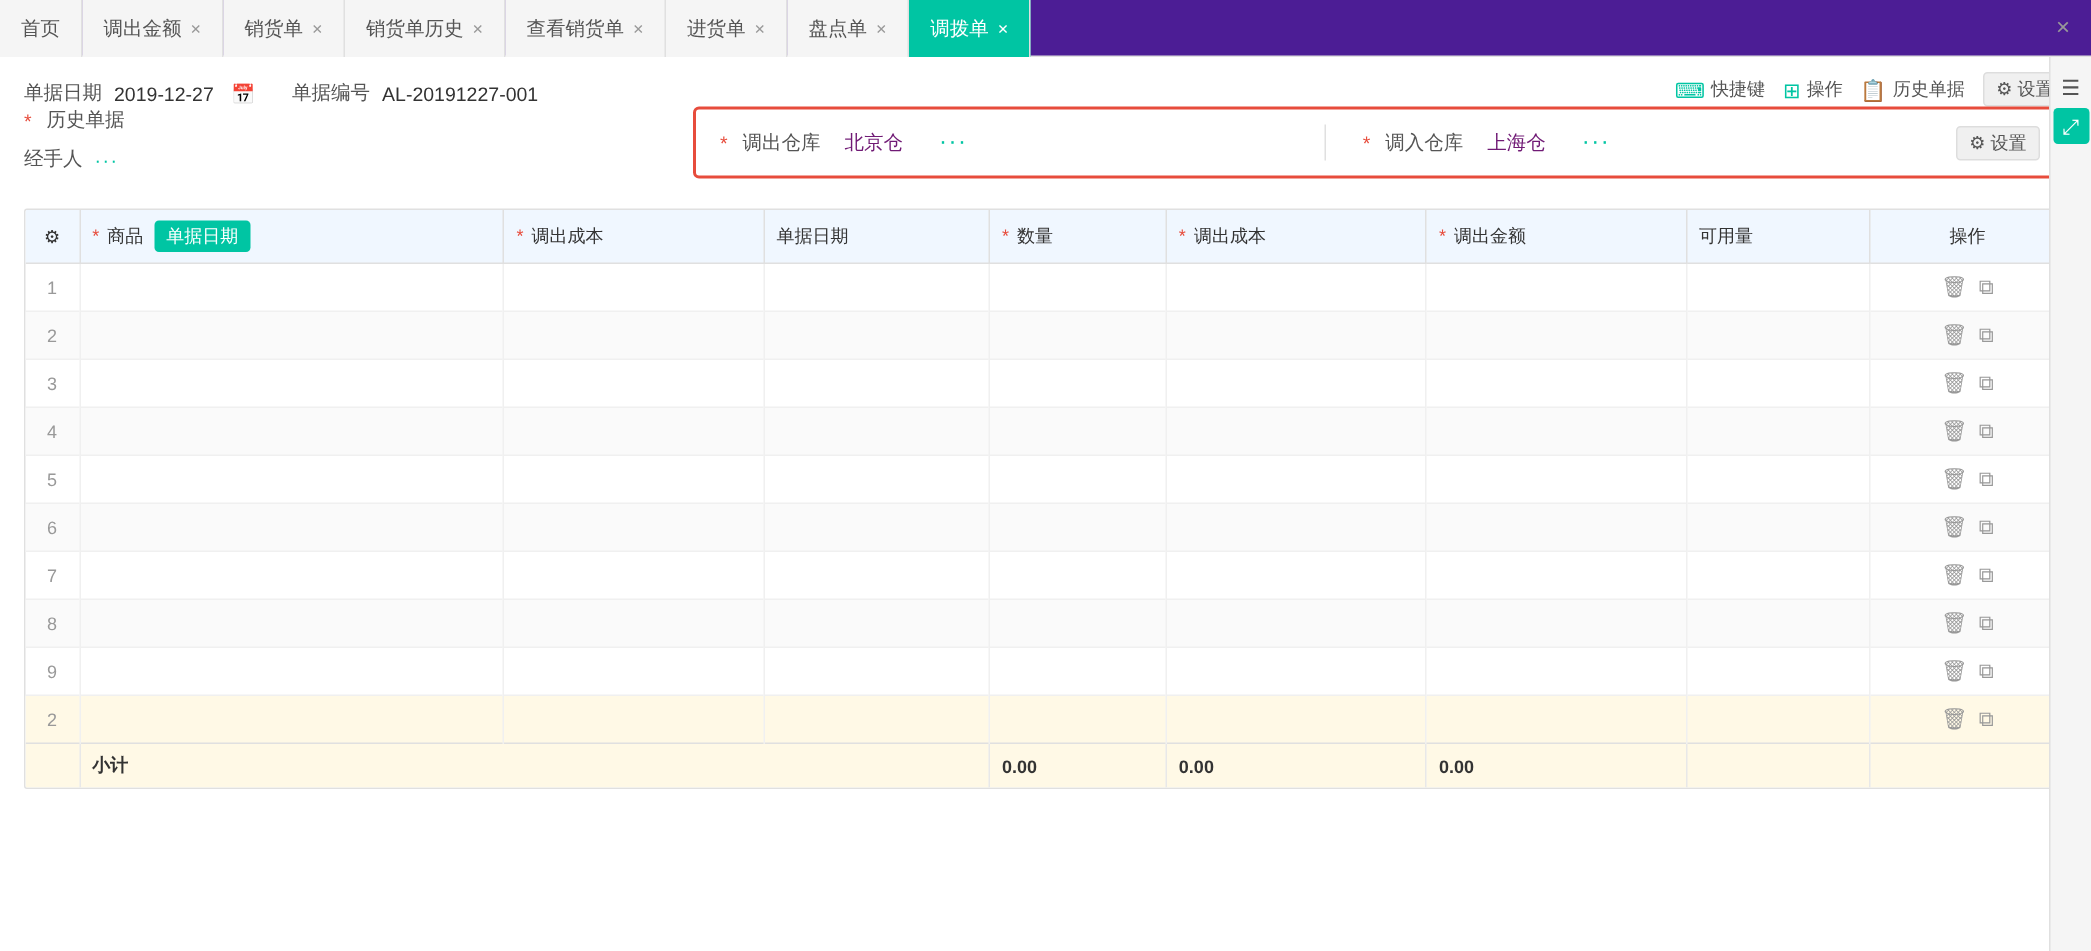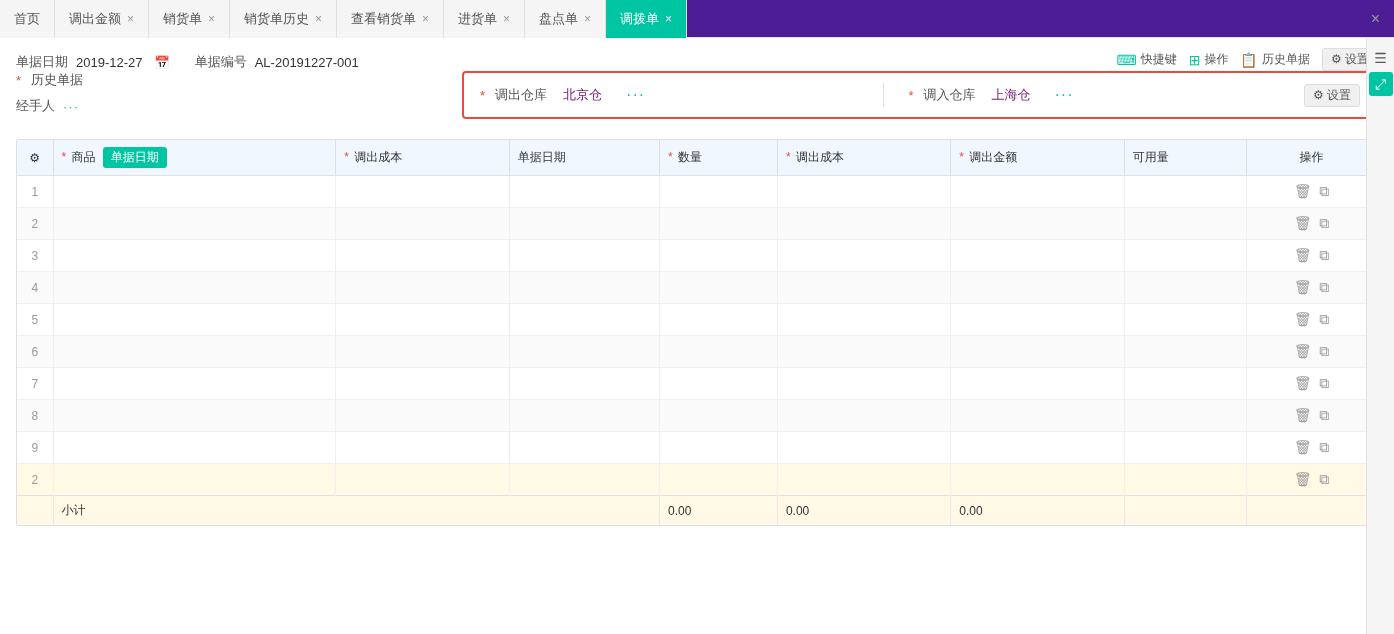--- a/index.html
+++ b/index.html
@@ -193,20 +193,21 @@
       height: 32px;
       vertical-align: middle;
     }
     tbody td.row-num {
       color: #999;
       text-align: center;
       width: 36px;
     }
     tfoot tr {
       background: #fff9e6;
+      font-weight: bold;
     }
     tfoot td {
       padding: 6px 8px;
       border-right: 1px solid #e8e8e8;
       border-top: 1px solid #e0e0e0;
     }
 
     .th-gear {
       width: 36px;
       text-align: center;

